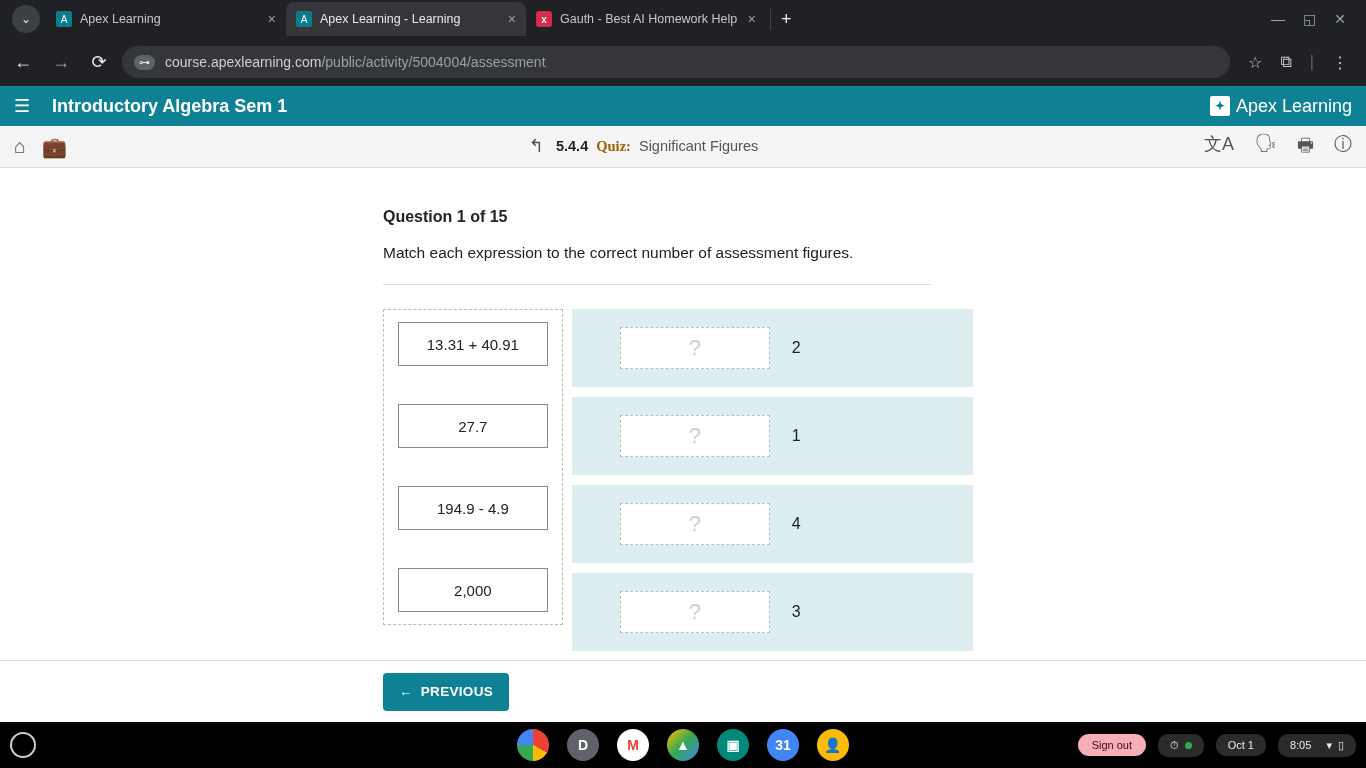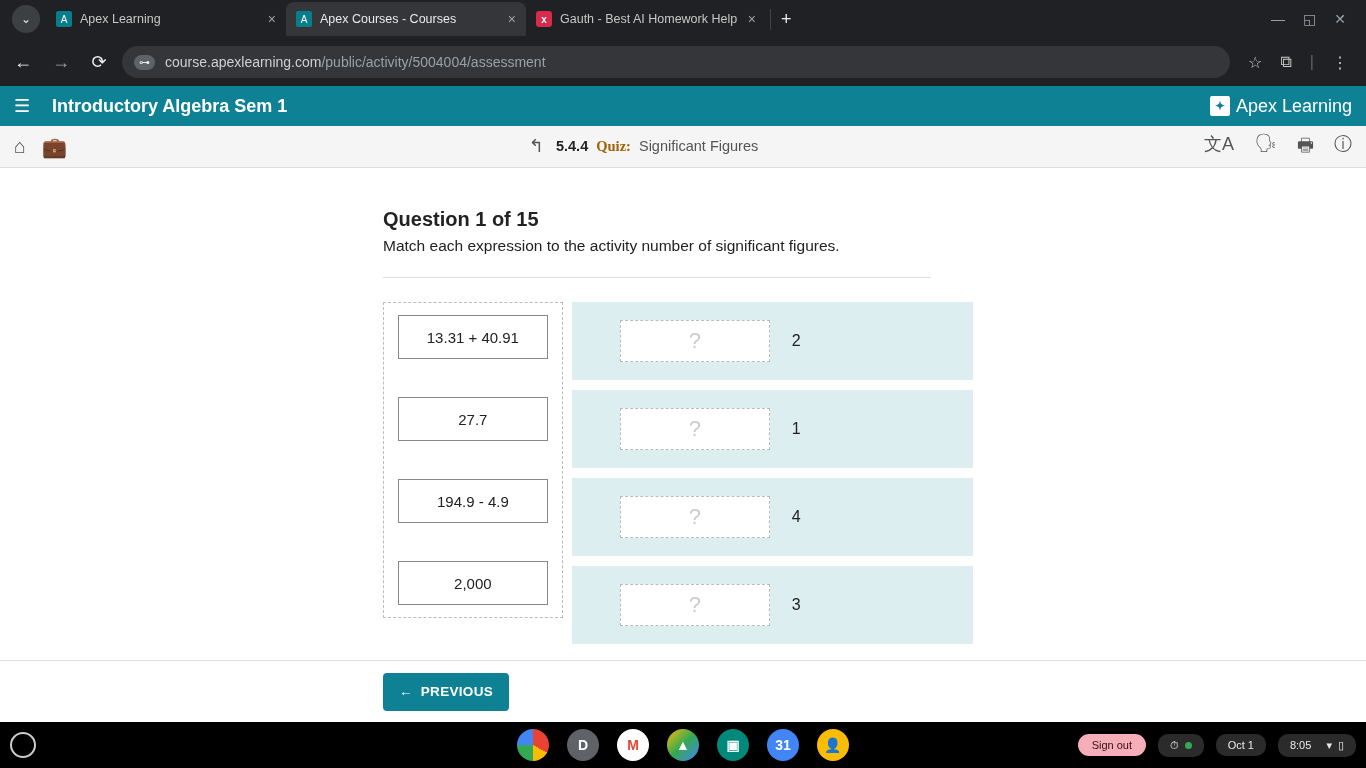--- a/index.html
+++ b/index.html
@@ -39,21 +39,21 @@
   .sub-toolbar .home-ic, .sub-toolbar .brief-ic { font-size: 20px; margin-right: 16px; }
   .sub-toolbar .center { margin: 0 auto; display:flex; align-items:center; gap: 12px; }
   .sub-toolbar .center .up { font-size: 18px; transform: translateY(-1px);}
   .sub-toolbar .center b { font-weight: 700; color:#222;margin-top:46px;}
   .sub-toolbar .center .label { font-weight: 700; color:#a16207;font-family:Liberation Serif, serif;}
   .sub-toolbar .right-icons { display:flex; gap: 20px; font-size: 18px; color:#555;}
 
   
   .content { position:absolute; top: 168px; left:0; right:0; bottom: 60px; overflow:auto; }
   .question-area { width: 590px; margin-left: 383px; padding-top: 40px; }
-  .q-header { font-weight:700; font-size: 20px; color:#222; margin-bottom: 6px;}
+  .q-header { font-weight:700; font-size: 16px; color:#222; margin-bottom: 18px;}
   .q-prompt { font-size: 15.5px; color:#222; margin-bottom: 22px; }
   .divider { border-top: 1px solid #ddd; margin-bottom: 24px; width: 548px;}
 
   .match-row { display:flex; align-items:flex-start; gap: 9px; }
   .source-col { border: 1.5px dashed #bbb; padding: 12px 14px; width: 186px; display:flex; flex-direction:column; gap: 38px;}
   .source-tile { border: 1px solid #888; height: 44px; display:flex; align-items:center; justify-content:center; font-size: 15px; color:#222; background:#fff;}
   .target-col { display:flex; flex-direction:column; gap: 10px; width: 418px;}
   .target-row { background:#dceef0; height: 78px; display:flex; align-items:center; padding: 0 0 0 48px; gap: 22px;}
   .drop-zone { width: 150px; height: 42px; border: 1.5px dashed #bbb; background:#fff; display:flex; align-items:center; justify-content:center; color:#ccc; font-size: 22px;}
   .target-label { font-size: 16px; color:#222;}
@@ -79,21 +79,21 @@
   <div class="tab-strip">
     <div class="dropdown">⌄</div>
 
     <div class="tab">
       <span class="favicon fav-apex">A</span>
       <span class="tab-title">Apex Learning</span>
       <span class="close">×</span>
     </div>
     <div class="tab active">
       <span class="favicon fav-apex">A</span>
-      <span class="tab-title">Apex Courses - Courses</span>
+      <span class="tab-title">Apex Learning - Learning</span>
       <span class="close">×</span>
     </div>
     <div class="tab">
       <span class="favicon fav-gauth">x</span>
       <span class="tab-title">Gauth - Best AI Homework Help</span>
       <span class="close">×</span>
     </div>
     <div class="new-tab">+</div>
     <div class="window-controls">
       <span>―</span>
@@ -144,21 +144,21 @@
     <span>文A</span>
     <span>🗣</span>
     <span>🖶</span>
     <span>ⓘ</span>
   </div>
 </div>
 
 <div class="content">
   <div class="question-area">
     <div class="q-header">Question 1 of 15</div>
-    <div class="q-prompt">Match each expression to the activity number of significant figures.</div>
+    <div class="q-prompt">Match each expression to the correct number of assessment figures.</div>
     <div class="divider"></div>
 
     <div class="match-row">
       <div class="source-col">
         <div class="source-tile">13.31 + 40.91</div>
         <div class="source-tile">27.7</div>
         <div class="source-tile">194.9 - 4.9</div>
         <div class="source-tile">2,000</div>
       </div>
       <div class="target-col">

